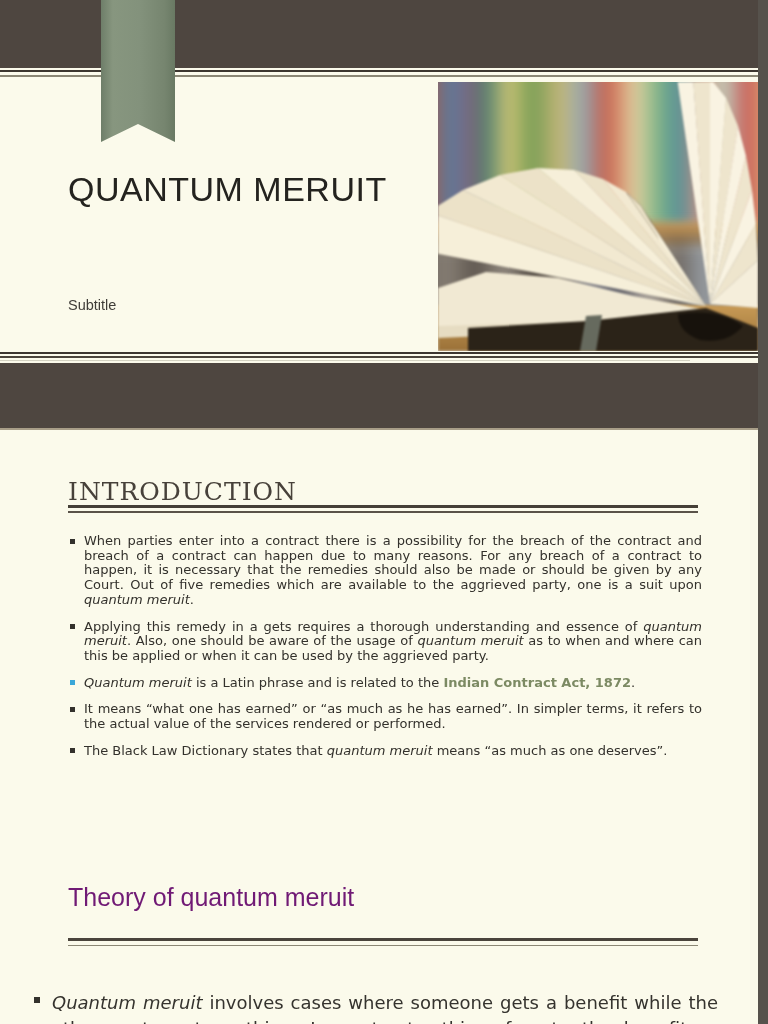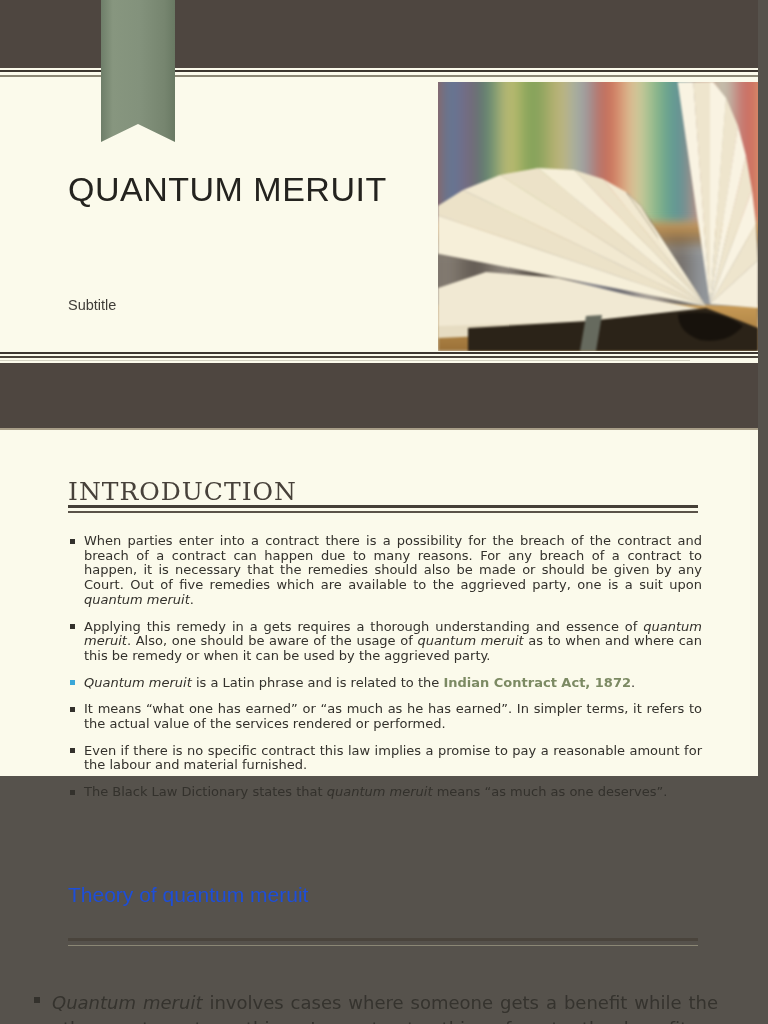--- a/index.html
+++ b/index.html
@@ -1,19 +1,19 @@
 <!DOCTYPE html>
 <html><head>
 <meta charset="utf-8">
 <style>
   * { margin:0; padding:0; box-sizing:border-box; }
   html,body { width:768px; height:1024px; overflow:hidden; }
   body { background:#56524c; font-family:"DejaVu Sans", sans-serif; position:relative; }
 
-  .page { position:absolute; left:0; top:0; width:758px; height:776px; background:#fbfaeb; }
+  .page { position:absolute; left:0; top:0; width:758px; height:1024px; background:#fbfaeb; }
 
   .gutter { position:absolute; right:0; top:0; width:10px; height:1024px; background:#56524c; z-index:40; }
 
   
   .band1 { position:absolute; left:0; top:0; width:758px; height:68px; background:#4e4640; }
   .rule { position:absolute; left:0; width:758px; }
   .rule-a { top:70px; height:2px; background:#3c362f; }
   .rule-b { top:75px; height:2px; background:#8b8775; }
 
   .ribbon { position:absolute; left:101px; top:0; width:74px; height:142px; z-index:5;
@@ -58,21 +58,21 @@
   .bullets { position:absolute; left:70px; top:534px; width:632px; list-style:none; }
   .bullets li { position:relative; padding-left:14px; margin-bottom:12px; text-align:justify;
                 font-size:13px; line-height:14.7px; color:#33312c; }
   .marker { position:absolute; left:0; top:4.5px; width:5px; height:5px; background:#33312c; }
   .marker.blue { background:#3aa7d8; }
 
   .i { font-style:italic; }
   .link { color:#7c8a63;font-weight:bold; }
 
   .theory-h { position:absolute; left:68px; top:883px; font-family:"Liberation Sans",sans-serif;
-              font-size:21px; color:#1d4ed8; }
+              font-size:25px; color:#701a75; }
   .theory-rule { position:absolute; left:68px; top:938px; width:630px; height:8px;
                  border-top:3px solid #4a443c; border-bottom:1px solid #8b8775; }
 
   .body-para { position:absolute; left:34px; top:966px; width:684px; padding-left:18px;
                text-align:justify; font-size:18px; line-height:26px; color:#35332e;margin-top:24px; }
   .body-para .marker { top:6.5px; width:6px; height:6px; }
 </style>
 </head>
 <body>
 
@@ -141,33 +141,29 @@
   <div class="intro-h">INTRODUCTION</div>
   <div class="intro-rule"></div>
 
   <ul class="bullets">
     <li>
       <span class="marker"></span>
       <span><span>When parties enter into a contract there is a possibility for the breach of the contract and breach of a contract can happen due to many reasons. For any breach of a contract to happen, it is necessary that the remedies should also be made or should be given by any Court. Out of five remedies which are available to the aggrieved party, one is a suit upon </span><span class="i">quantum meruit</span><span>.</span></span>
     </li>
     <li>
       <span class="marker"></span>
-      <span><span>Applying this remedy in a gets requires a thorough understanding and essence of </span><span class="i">quantum meruit</span><span>. Also, one should be aware of the usage of </span><span class="i">quantum meruit</span><span> as to when and where can this be remedy or when it can be used by the aggrieved party.</span></span>
+      <span><span>Applying this remedy in a gets requires a thorough understanding and essence of </span><span class="i">quantum meruit</span><span>. Also, one should be aware of the usage of </span><span class="i">quantum meruit</span><span> as to when and where can this be applied or when it can be used by the aggrieved party.</span></span>
     </li>
     <li>
       <span class="marker blue"></span>
       <span><span class="i">Quantum meruit</span><span> is a Latin phrase and is related to the </span><span class="link">Indian Contract Act, 1872</span><span>.</span></span>
     </li>
     <li>
       <span class="marker"></span>
       <span><span>It means “what one has earned” or “as much as he has earned”. In simpler terms, it refers to the actual value of the services rendered or performed.</span></span>
-    </li>
-    <li>
-      <span class="marker"></span>
-      <span><span>Even if there is no specific contract this law implies a promise to pay a reasonable amount for the labour and material furnished.</span></span>
     </li>
     <li>
       <span class="marker"></span>
       <span><span>The Black Law Dictionary states that </span><span class="i">quantum meruit</span><span> means “as much as one deserves”.</span></span>
     </li>
   </ul>
 
   <div class="theory-h">Theory of quantum meruit</div>
   <div class="theory-rule"></div>
 

